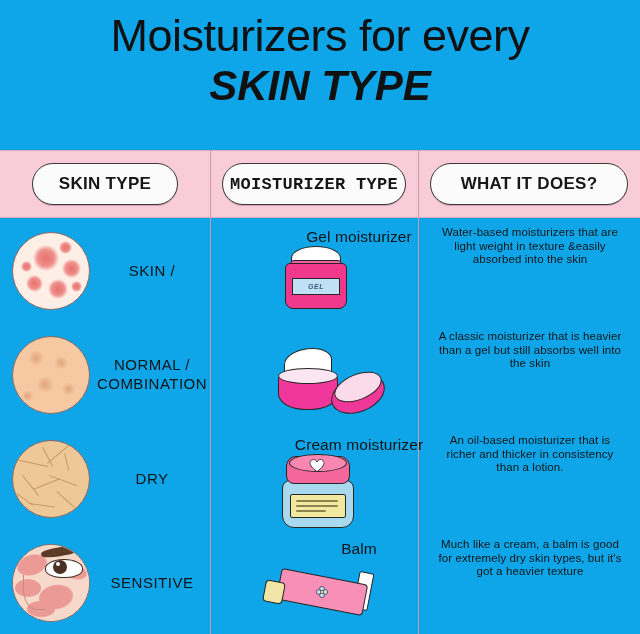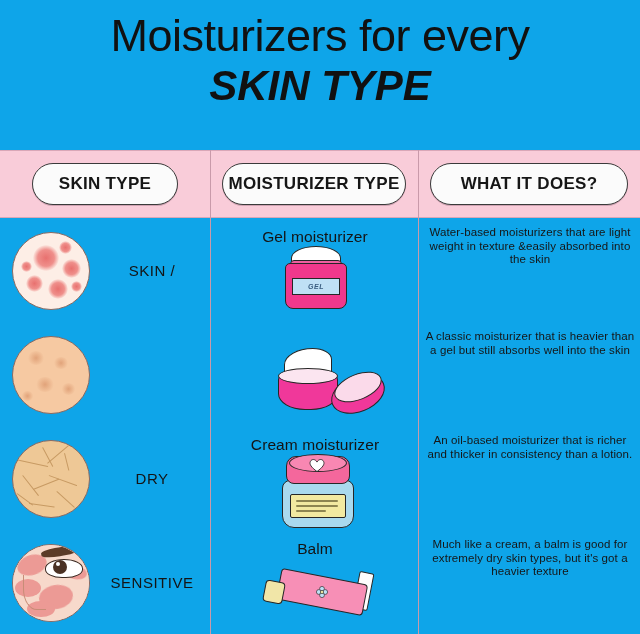--- a/index.html
+++ b/index.html
@@ -40,42 +40,42 @@
   .vline.v2{left:418px;}
 
   .pill{
     position:absolute;top:163px;height:40px;
     background:#fbfbfb;border:1.6px solid #3a3a3a;border-radius:22px;
     display:flex;align-items:center;justify-content:center;
     font-size:17px;font-weight:600;letter-spacing:0.3px;color:#161616;
     box-shadow:0 1px 0 #cfa3b2;
   }
   .pill.p1{left:32px;width:144px;}
-  .pill.p2{left:222px;width:182px;}
+  .pill.p2{left:222px;width:182px;font-family:Liberation Mono, monospace;}
   .pill.p3{left:430px;width:196px;}
 
   
   .row{position:absolute;left:0;width:640px;height:104px;}
   .r1{top:218px;} .r2{top:322px;} .r3{top:426px;} .r4{top:530px;}
 
   .skinlabel{
     position:absolute;left:96px;width:112px;top:0;height:104px;
     display:flex;align-items:center;justify-content:center;text-align:center;
     font-size:15px;line-height:19px;letter-spacing:0.5px;color:#141414;
   }
 
   .mtype{
     position:absolute;left:212px;width:206px;top:10px;
-    text-align:center;font-size:15.5px;color:#141414;letter-spacing:0.1px;
+    text-align:center;font-size:15.5px;color:#141414;letter-spacing:0.1px;padding-left:44px;
   }
 
   .desc{
     position:absolute;left:420px;width:220px;top:8px;
     text-align:center;font-size:11.5px;line-height:13.5px;
-    color:#161616;letter-spacing:0.1px;padding:0 4px;box-sizing:border-box;
+    color:#161616;letter-spacing:0.1px;padding:0 16px;box-sizing:border-box;
   }
 
   
   .circle{
     position:absolute;left:12px;top:14px;width:76px;height:76px;
     border-radius:50%;overflow:hidden;border:1.4px solid #8a6a62;
   }
   .c-oily{background:#fdeee6;}
   .c-normal{background:#f6c9a2;}
   .c-dry{background:#eec896;}
@@ -190,20 +190,23 @@
     <div class="desc">Water-based moisturizers that are light weight in texture &amp;easily absorbed into the skin</div>
   </div>
 
   <div class="row r2">
     <div class="circle c-normal">
       <div class="blot nb" style="left:14px;top:14px;width:18px;height:14px;"></div>
       <div class="blot nb" style="left:40px;top:20px;width:16px;height:12px;"></div>
       <div class="blot nb" style="left:22px;top:40px;width:20px;height:15px;"></div>
       <div class="blot nb" style="left:48px;top:46px;width:15px;height:12px;"></div>
       <div class="blot nb" style="left:8px;top:54px;width:13px;height:10px;"></div>
+    </div>
+    <div class="skinlabel">
+      <span><span>NORMAL /</span><br><span>COMBINATION</span></span>
     </div>
     <div class="art">
       <div class="art-inner">
         <div class="hyd-cream"></div>
         <div class="hyd-body"></div>
         <div class="hyd-rim"></div>
         <div class="hyd-lid"></div>
         <div class="hyd-lid-top"></div>
       </div>
     </div>

